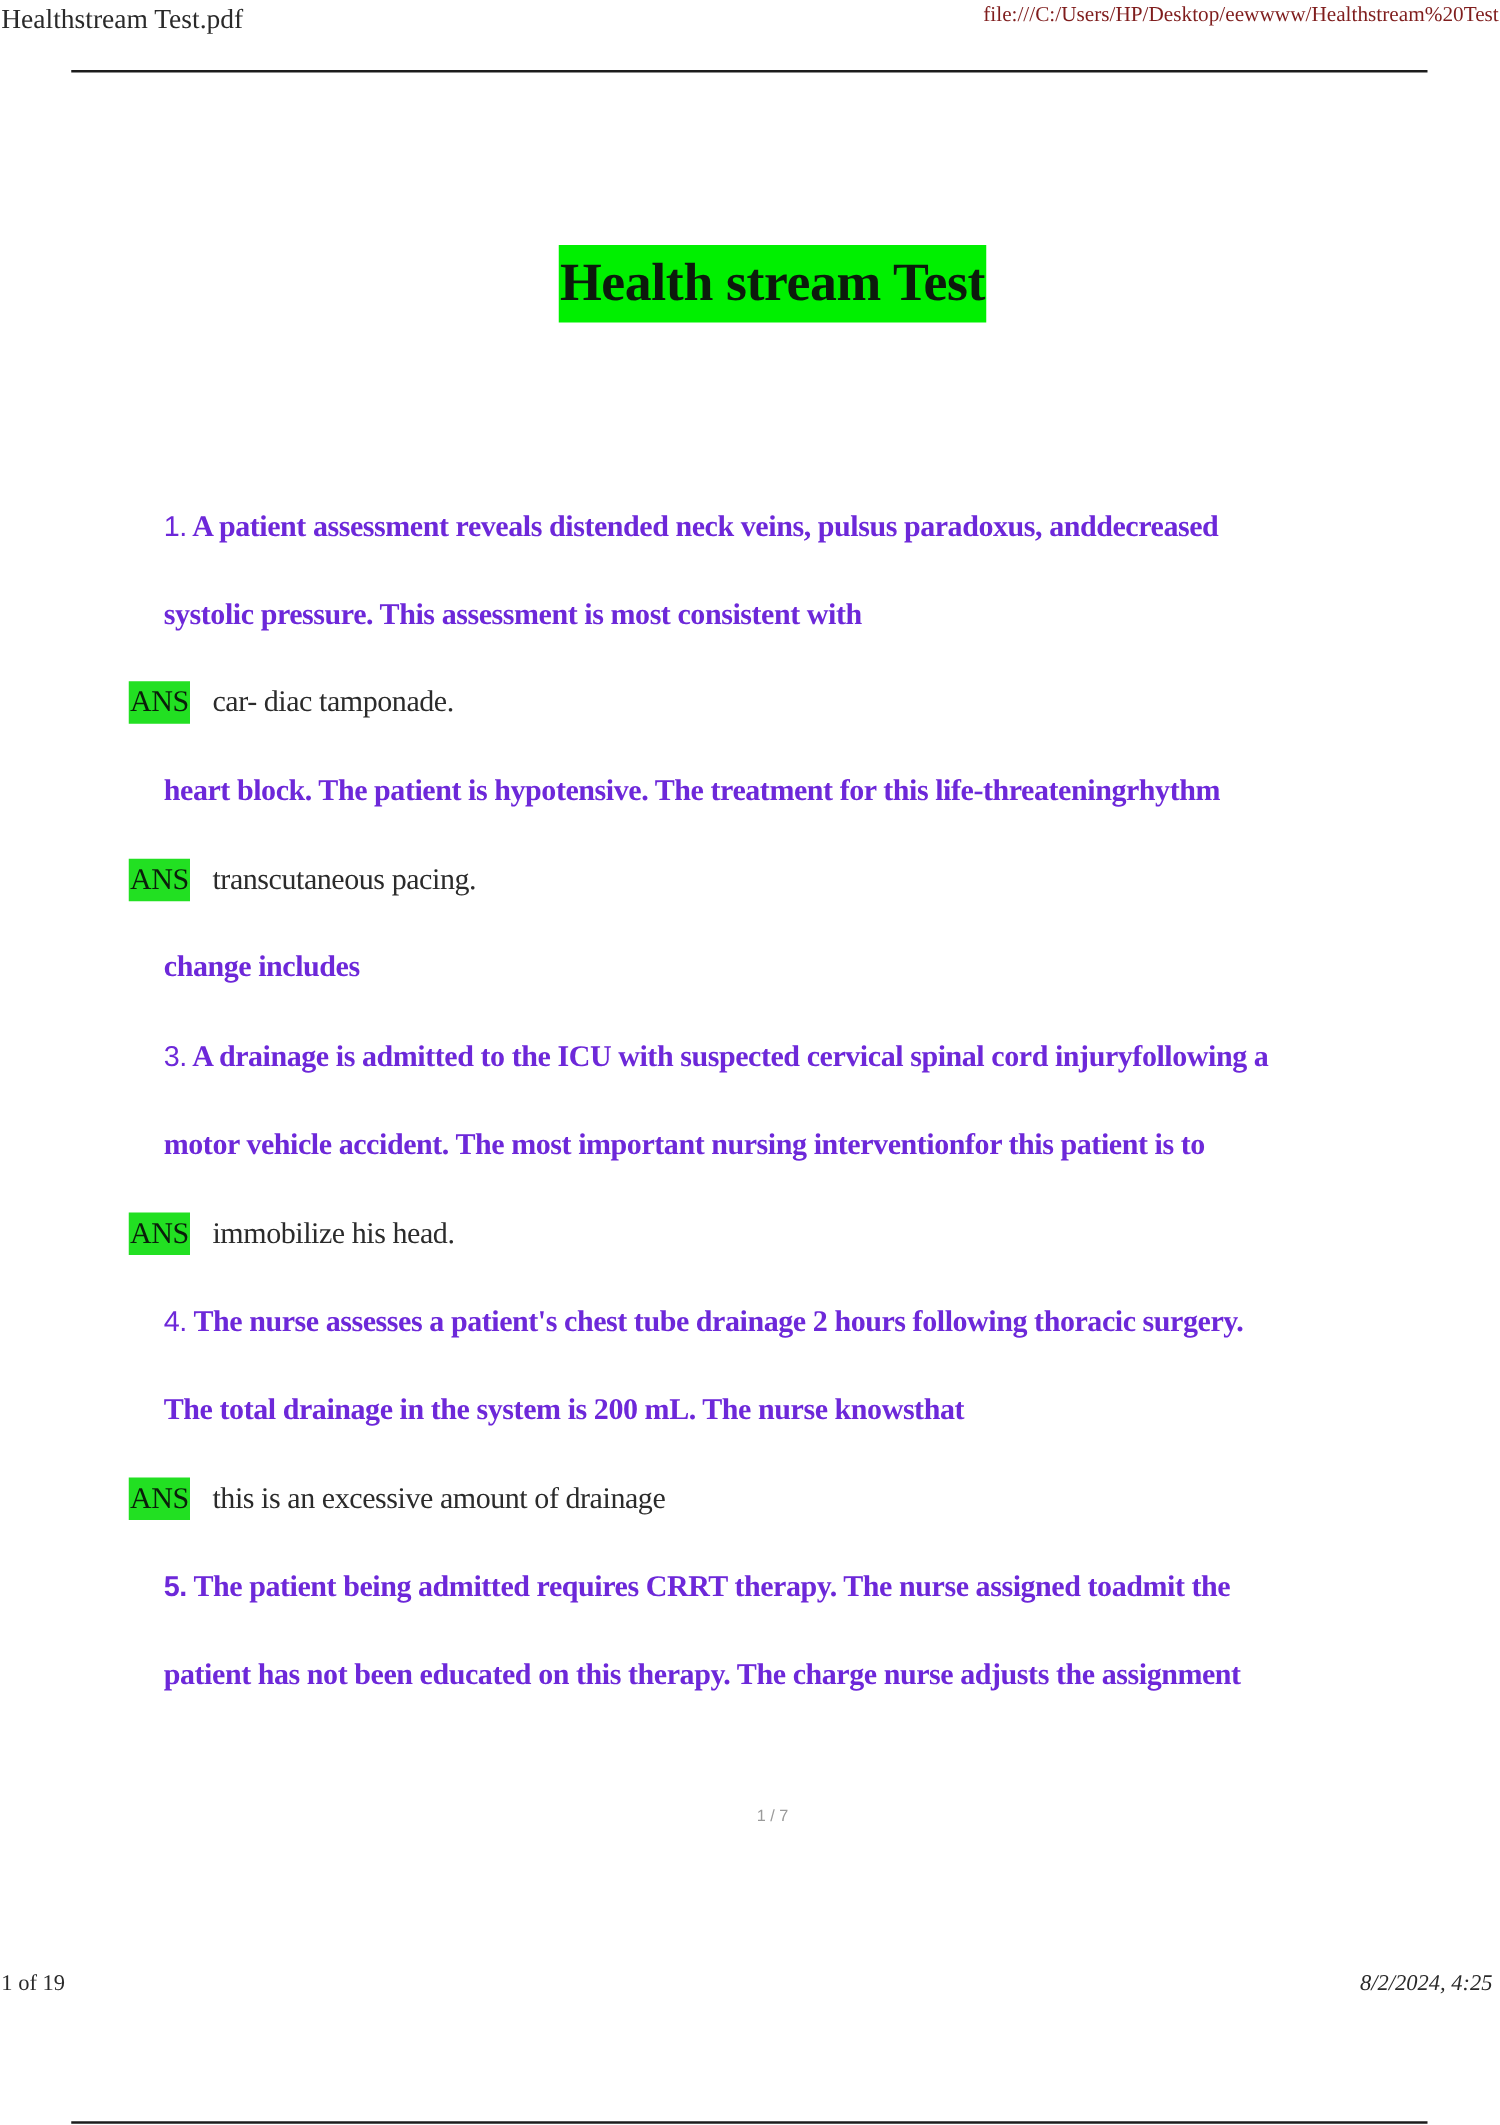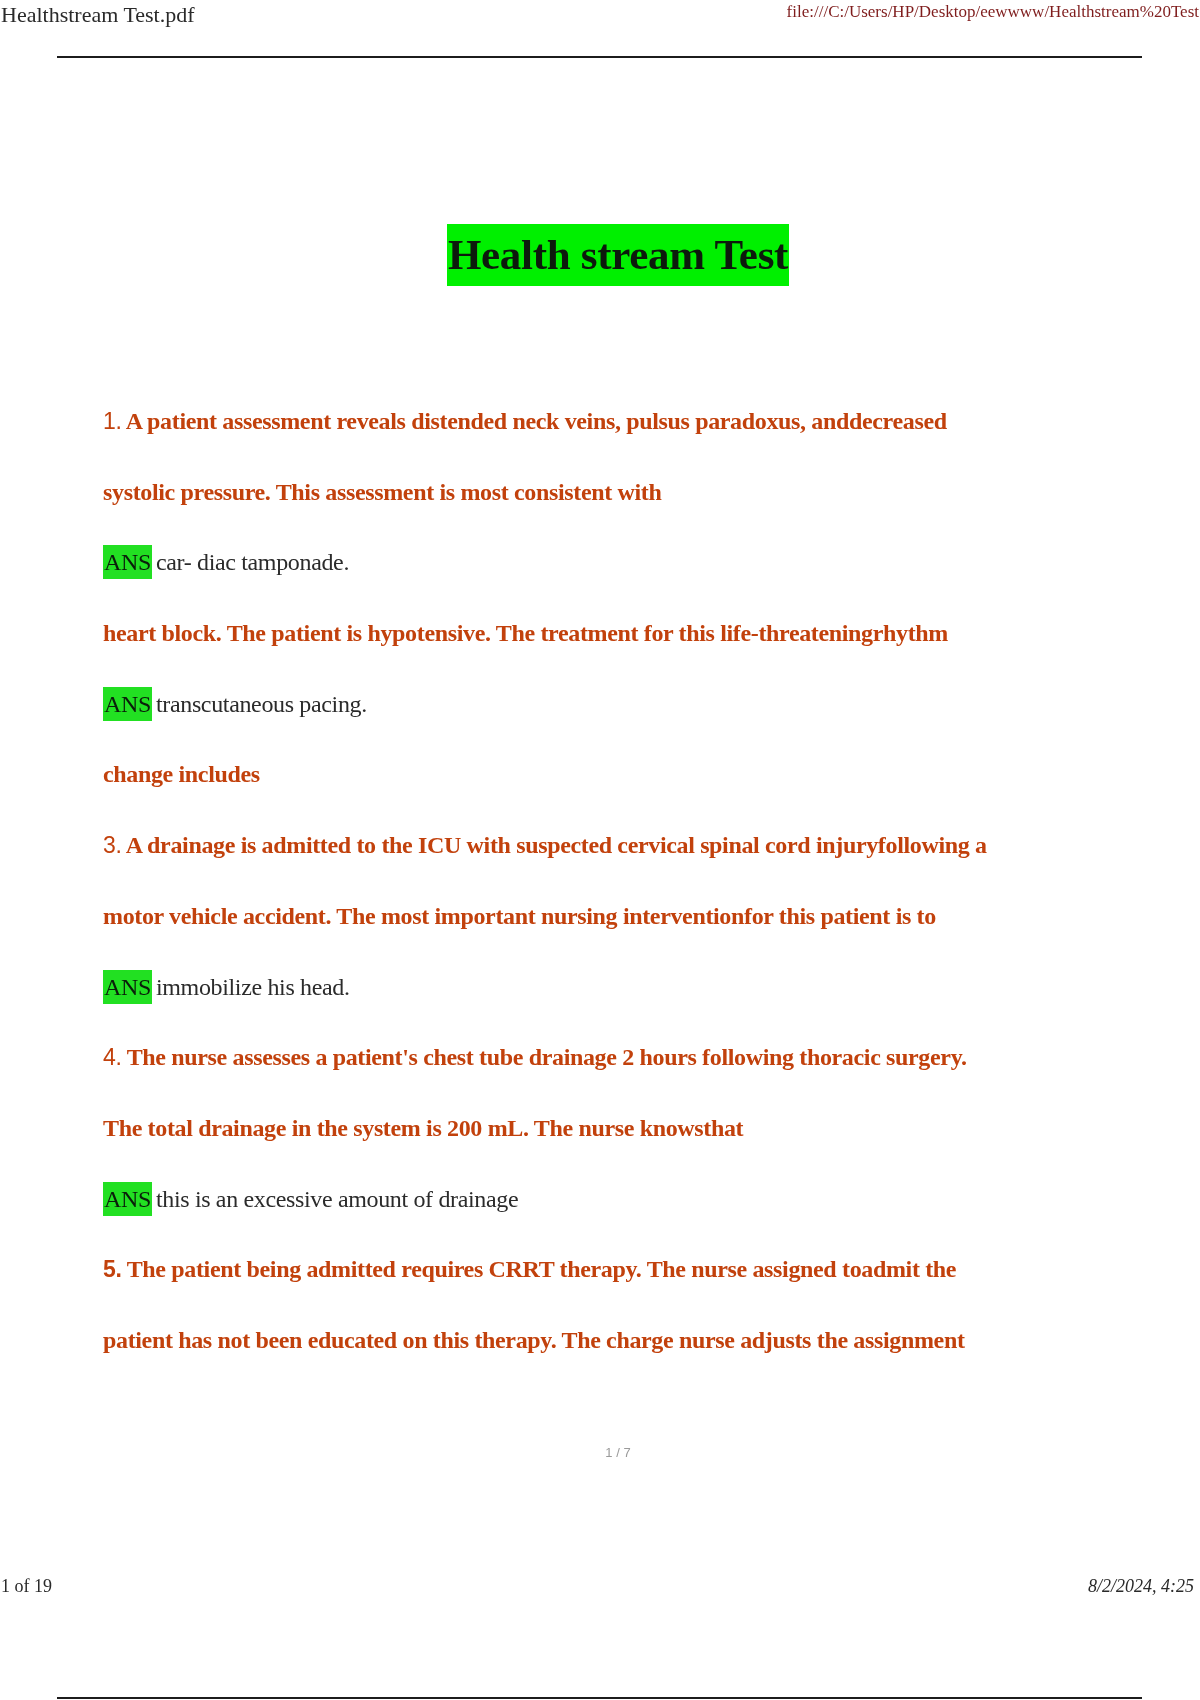--- a/index.html
+++ b/index.html
@@ -52,60 +52,60 @@
   .doc-title {
     display: inline-block;
     background: #00f000;
     color: #0c1a0c;
     font-family: "Liberation Serif", "DejaVu Serif", serif;
     font-weight: bold;
     font-size: 43px;
     line-height: 62px;
     padding: 0 1px;
     letter-spacing: -0.3px;
-    margin-top: 28px;
   }
 
   .content {
     position: absolute;
     left: 103px;
     top: 398px;
     width: 1060px;
   }
   .line {
     height: 70.7px;
     line-height: 46px;
     font-size: 24px;
     white-space: nowrap;
     letter-spacing: -0.35px;
   }
   .q-line {
     font-weight: bold;
-    color: #c2410c;
+    color: #6d28d9;
+    margin-left: 28px;
   }
   .q-num {
     font-family: "Liberation Sans", "DejaVu Sans", sans-serif;
     font-weight: normal;
     font-size: 23px;
   }
   .q-num.bold {
     font-weight: bold;
   }
   .ans-line {
     color: #2b2b2b;
     font-weight: normal;
   }
   .ans-badge {
     display: inline-block;
     background: #22e022;
     color: #0a1f0a;
     font-weight: normal;
     padding: 0 1px;
     line-height: 34px;
-    margin-right: 4px;
+    margin-right: 18px;
   }
 
   .page-mark {
     position: absolute;
     top: 1445px;
     left: 0;
     width: 1236px;
     text-align: center;
     font-family: "Liberation Sans", "DejaVu Sans", sans-serif;
     font-size: 13px;

